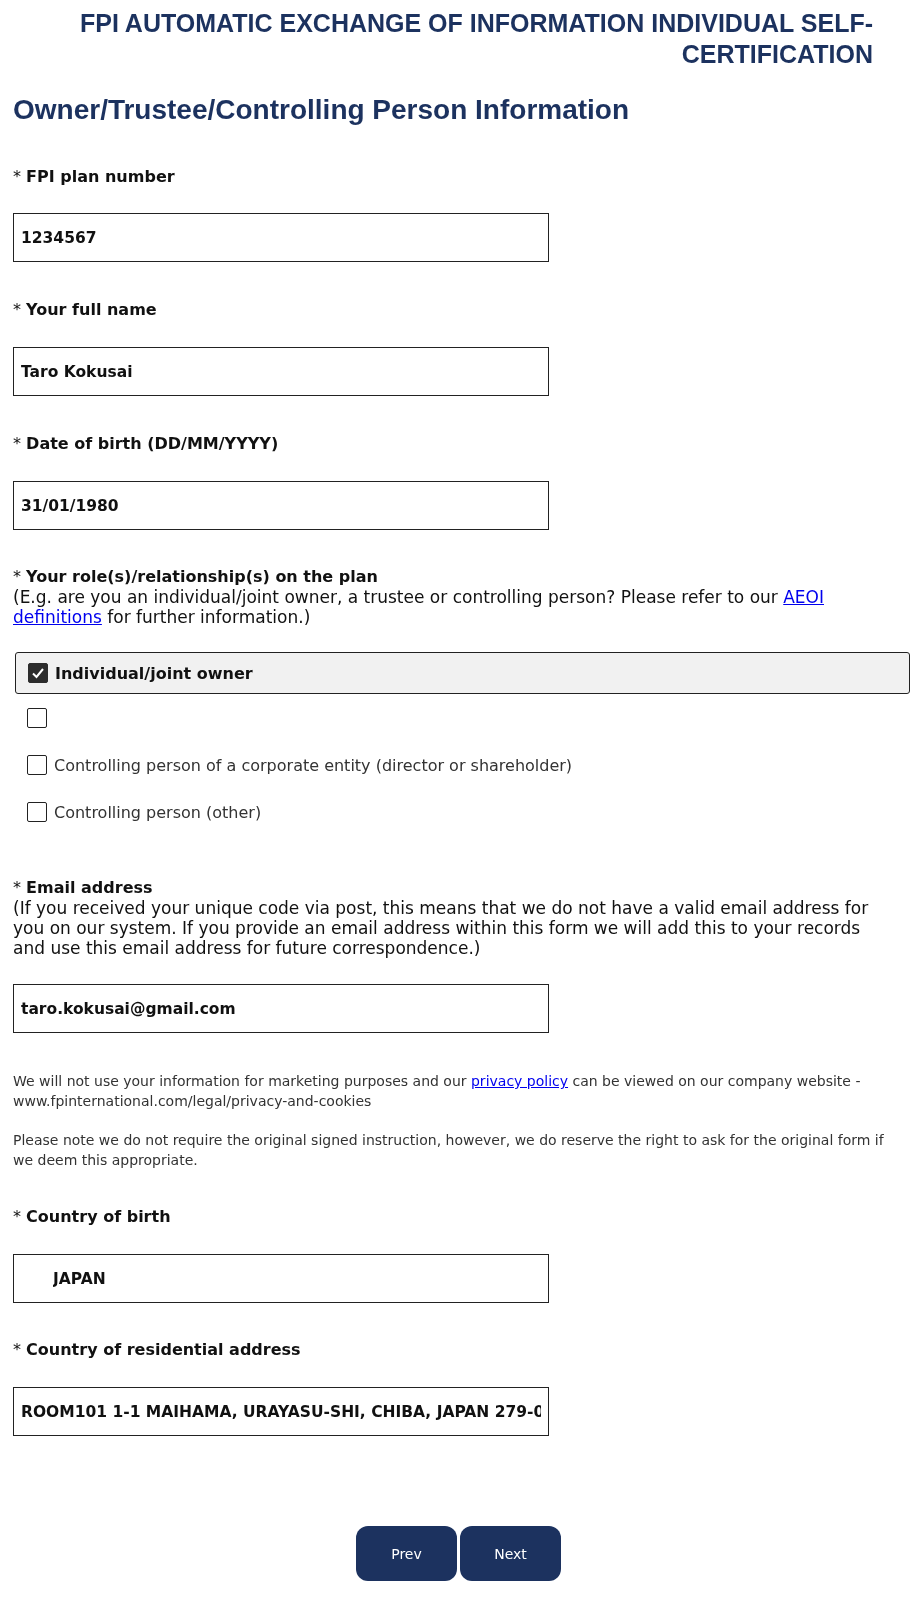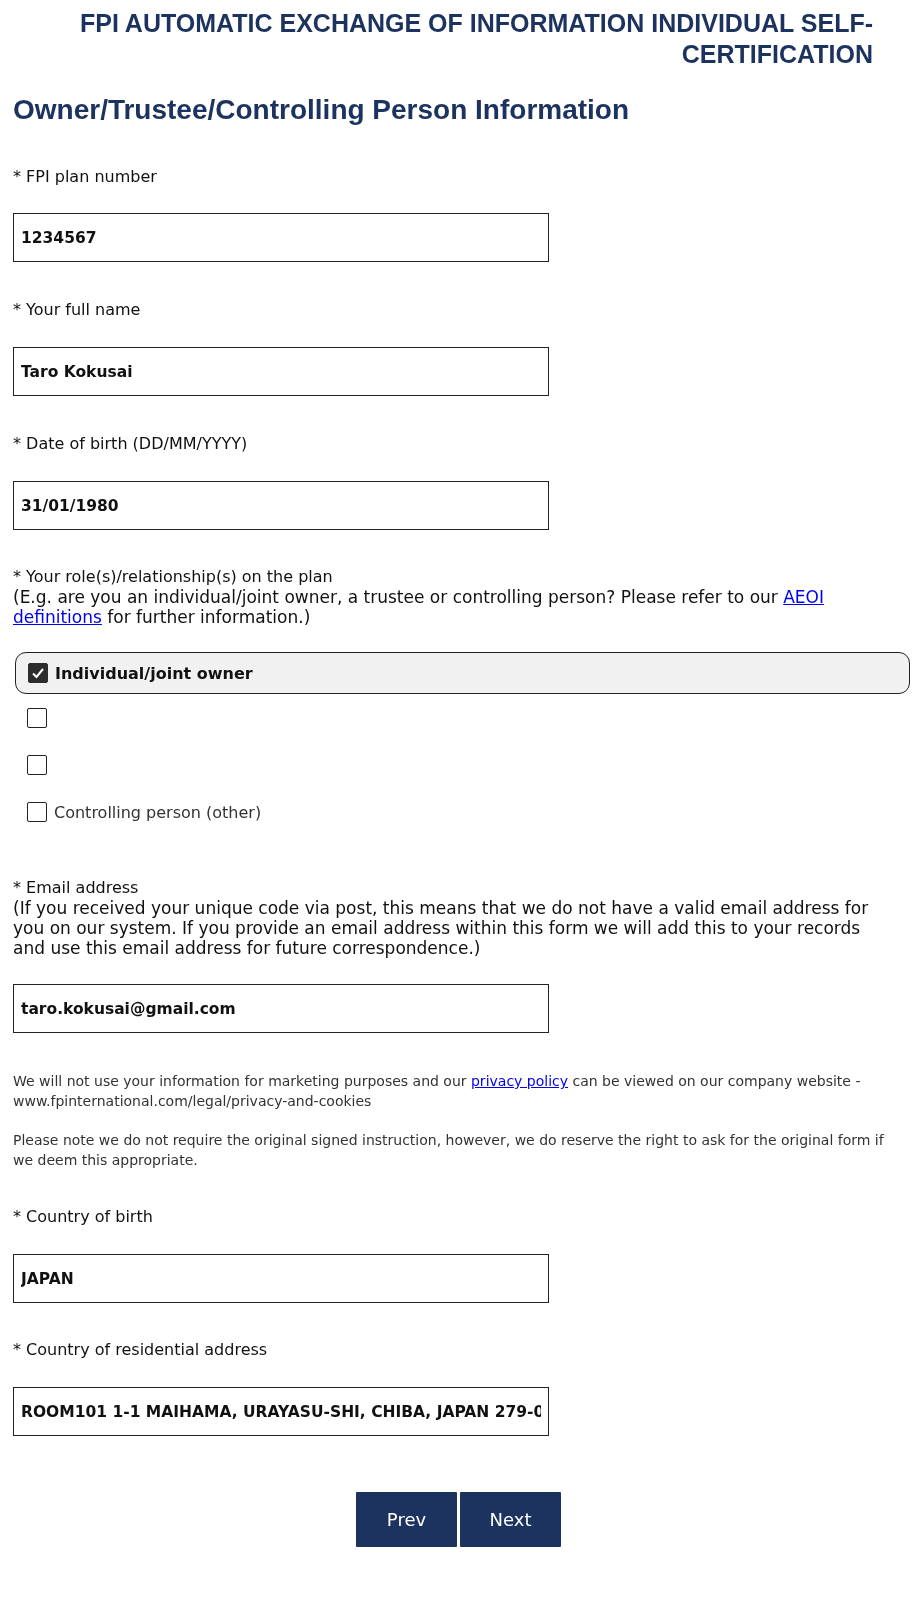--- a/index.html
+++ b/index.html
@@ -15,57 +15,57 @@
   .subtitle {
     position: absolute; left: 13px; top: 95px;
     font-family: "Liberation Sans", sans-serif; font-weight: bold;
     font-size: 28px; line-height: 30px; color: #1c325f; margin: 0;
   }
   .label {
     position: absolute; left: 13px;
     font-family: "DejaVu Sans", sans-serif; font-size: 16px; line-height: 20px;
   }
   .label .req { font-weight: normal; }
-  .label .txt { font-weight: normal; }
+  .label .txt { font-weight: bold; }
   .help {
     position: absolute; left: 13px; width: 870px;
     font-family: "DejaVu Sans", sans-serif; font-size: 17px; line-height: 20px; color: #111;
   }
   .help a, .note a { color: #1a0dab; text-decoration: underline; color: #0000ee; }
   .field {
     position: absolute; left: 13px; width: 536px; height: 49px;
     border: 1px solid #222; box-sizing: border-box; background: #fff;
   }
   .field input {
     border: none; outline: none; background: transparent;
     width: 100%; height: 100%; box-sizing: border-box; padding: 0 7px;
     font-family: "DejaVu Sans", sans-serif; font-weight: bold; font-size: 15.5px; color: #111;
   }
   .option {
     position: absolute; left: 15px; width: 895px; height: 42px; box-sizing: border-box;
     display: flex; align-items: center; padding-left: 12px;
     font-family: "DejaVu Sans", sans-serif; font-size: 16px; color: #333;
   }
   .option.selected {
-    background: #f1f1f1; border: 1px solid #222; border-radius: 11px; font-weight: bold; color: #111;
+    background: #f1f1f1; border: 1px solid #222; border-radius: 3px; font-weight: bold; color: #111;
   }
   .cb {
     width: 20px; height: 20px; box-sizing: border-box; border: 1.5px solid #222;
     border-radius: 2px; margin-right: 7px; display: inline-flex; align-items: center; justify-content: center;
     background: #fff; flex: none;
   }
   .cb.checked { background: #2c2c2c; border-color: #2c2c2c; }
   .note {
     position: absolute; left: 13px; width: 880px;
     font-family: "DejaVu Sans", sans-serif; font-size: 14px; line-height: 20px; color: #333;
   }
   .btn {
-    position: absolute; top: 1492px; width: 101px; height: 55px;
-    background: #1c325f; color: #fff; border: none; border-radius: 1px;
-    font-family: "DejaVu Sans", sans-serif; font-size: 18px; cursor: pointer;
+    position: absolute; top: 1526px; width: 101px; height: 55px;
+    background: #1c325f; color: #fff; border: none; border-radius: 12px;
+    font-family: "DejaVu Sans", sans-serif; font-size: 14px; cursor: pointer;
   }
 </style>
 </head>
 <body>
 
 <h1 class="title">FPI AUTOMATIC EXCHANGE OF INFORMATION INDIVIDUAL SELF-CERTIFICATION</h1>
 <h2 class="subtitle">Owner/Trustee/Controlling Person Information</h2>
 
 <div class="label" style="top:167px;">
   <span class="req">*</span>
@@ -105,20 +105,21 @@
         <path d="M2 7.5 L5.5 11 L12 3" stroke="#fff" stroke-width="2" fill="none"></path>
       </svg>
   </span>
   <span>Individual/joint owner</span>
 </div>
 <div class="option" style="top:697px;">
   <span class="cb"></span>
 </div>
 <div class="option" style="top:744px;">
   <span class="cb"></span>
+  <span>Controlling person of a corporate entity (director or shareholder)</span>
 </div>
 <div class="option" style="top:791px;">
   <span class="cb"></span>
   <span>Controlling person (other)</span>
 </div>
 
 <div class="label" style="top:878px;">
   <span class="req">*</span>
   <span class="txt">Email address</span>
 </div>
@@ -129,21 +130,21 @@
 
 <div class="note" style="top:1071px;">
   <span>We will not use your information for marketing purposes and our </span><a href="#">privacy policy</a><span> can be viewed on our company website - www.fpinternational.com/legal/privacy-and-cookies</span>
 </div>
 <div class="note" style="top:1130px;">Please note we do not require the original signed instruction, however, we do reserve the right to ask for the original form if we deem this appropriate.</div>
 
 <div class="label" style="top:1207px;">
   <span class="req">*</span>
   <span class="txt">Country of birth</span>
 </div>
-<div class="field" style="top:1254px;">
+<div class="field" style="top:1254px;padding-left:32px;">
   <input type="text" value="JAPAN" style="">
 </div>
 
 <div class="label" style="top:1340px;">
   <span class="req">*</span>
   <span class="txt">Country of residential address</span>
 </div>
 <div class="field" style="top:1387px;">
   <input type="text" value="ROOM101 1-1 MAIHAMA, URAYASU-SHI, CHIBA, JAPAN 279-0031" style="">
 </div>

